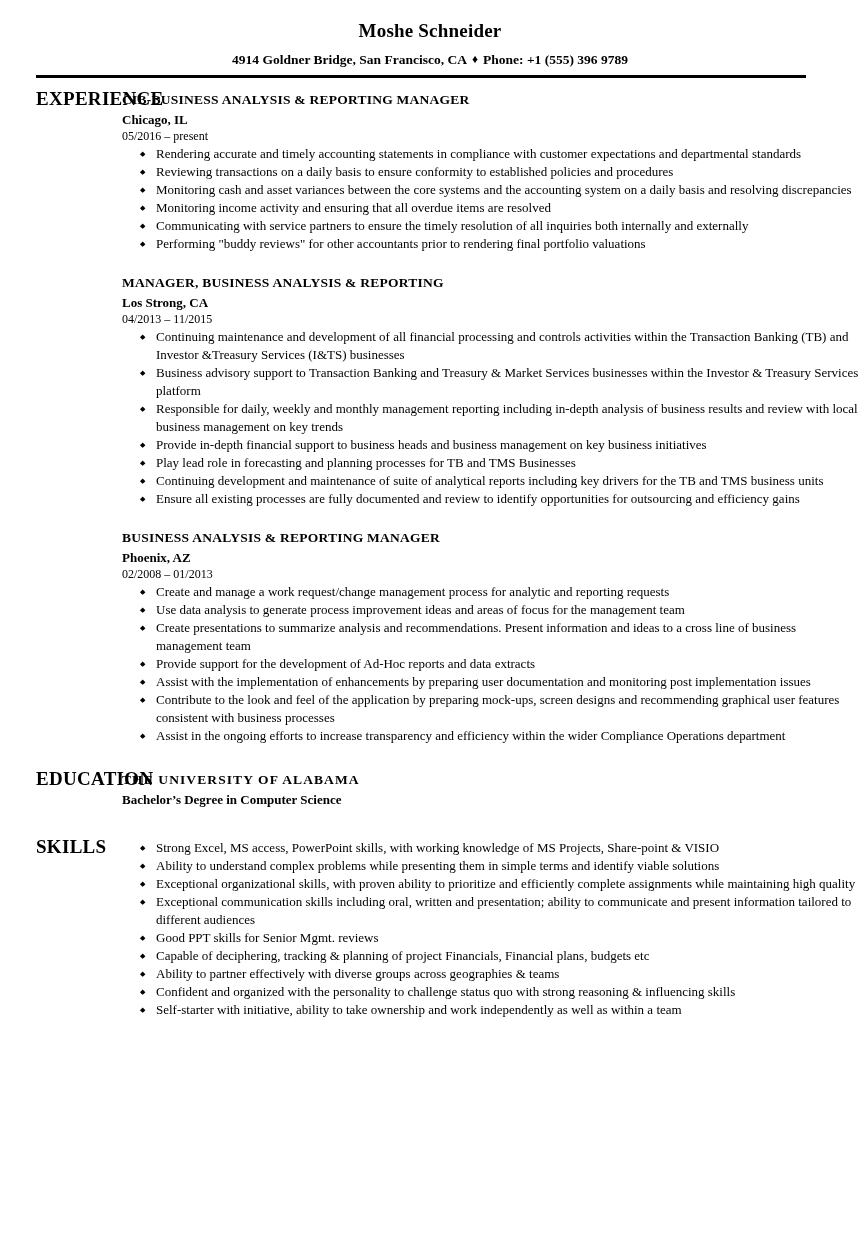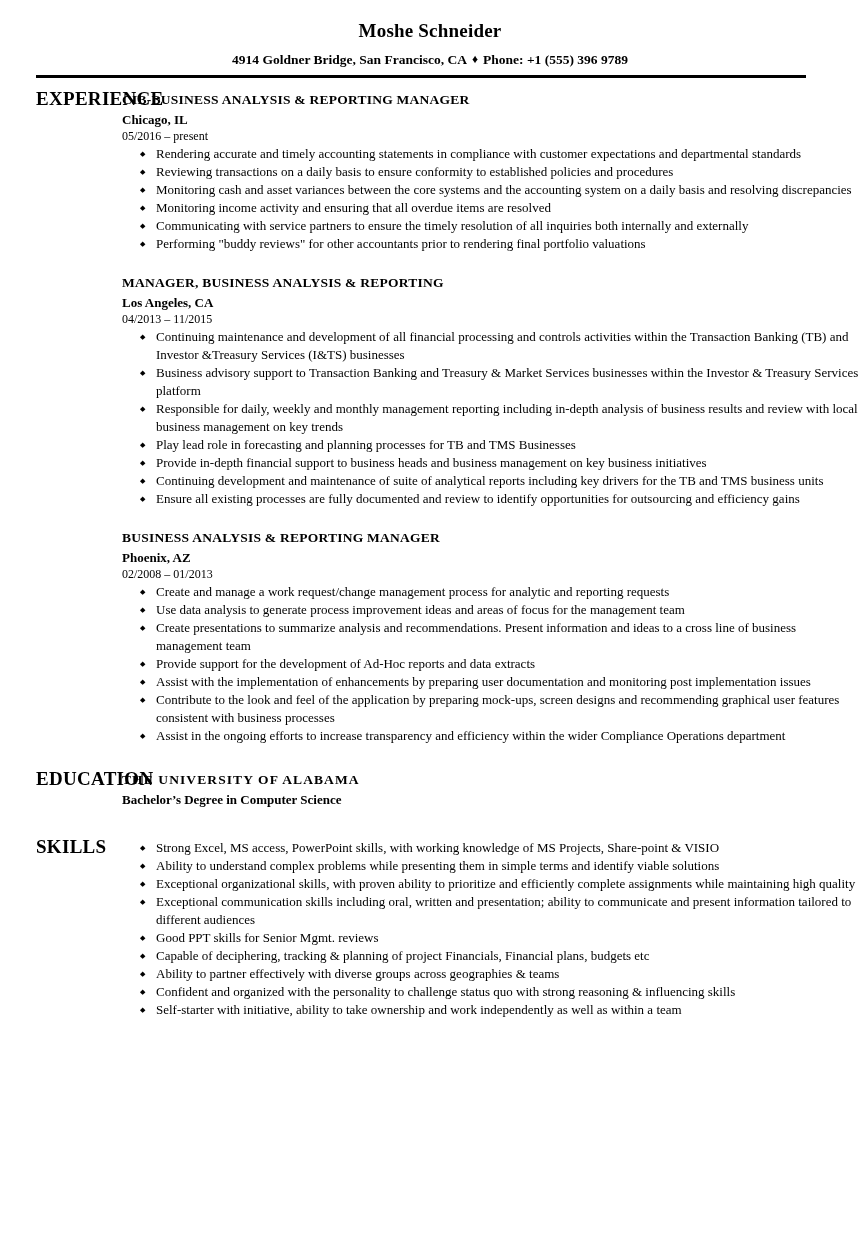--- a/index.html
+++ b/index.html
@@ -162,28 +162,28 @@
           <li>Reviewing transactions on a daily basis to ensure conformity to established policies and procedures</li>
           <li>Monitoring cash and asset variances between the core systems and the accounting system on a daily basis and resolving discrepancies</li>
           <li>Monitoring income activity and ensuring that all overdue items are resolved</li>
           <li>Communicating with service partners to ensure the timely resolution of all inquiries both internally and externally</li>
           <li>Performing "buddy reviews" for other accountants prior to rendering final portfolio valuations</li>
         </ul>
       </div>
 
       <div class="job">
         <div class="job-title">MANAGER, BUSINESS ANALYSIS &amp; REPORTING</div>
-        <div class="job-location">Los Angeles, CA</div>
+        <div class="job-location">Los Strong, CA</div>
         <div class="job-dates">04/2013 – 11/2015</div>
         <ul class="bullets">
           <li>Continuing maintenance and development of all financial processing and controls activities within the Transaction Banking (TB) and Investor &amp;Treasury Services (I&amp;TS) businesses</li>
           <li>Business advisory support to Transaction Banking and Treasury &amp; Market Services businesses within the Investor &amp; Treasury Services platform</li>
           <li>Responsible for daily, weekly and monthly management reporting including in-depth analysis of business results and review with local business management on key trends</li>
+          <li>Provide in-depth financial support to business heads and business management on key business initiatives</li>
           <li>Play lead role in forecasting and planning processes for TB and TMS Businesses</li>
-          <li>Provide in-depth financial support to business heads and business management on key business initiatives</li>
           <li>Continuing development and maintenance of suite of analytical reports including key drivers for the TB and TMS business units</li>
           <li>Ensure all existing processes are fully documented and review to identify opportunities for outsourcing and efficiency gains</li>
         </ul>
       </div>
 
       <div class="job">
         <div class="job-title">BUSINESS ANALYSIS &amp; REPORTING MANAGER</div>
         <div class="job-location">Phoenix, AZ</div>
         <div class="job-dates">02/2008 – 01/2013</div>
         <ul class="bullets">

